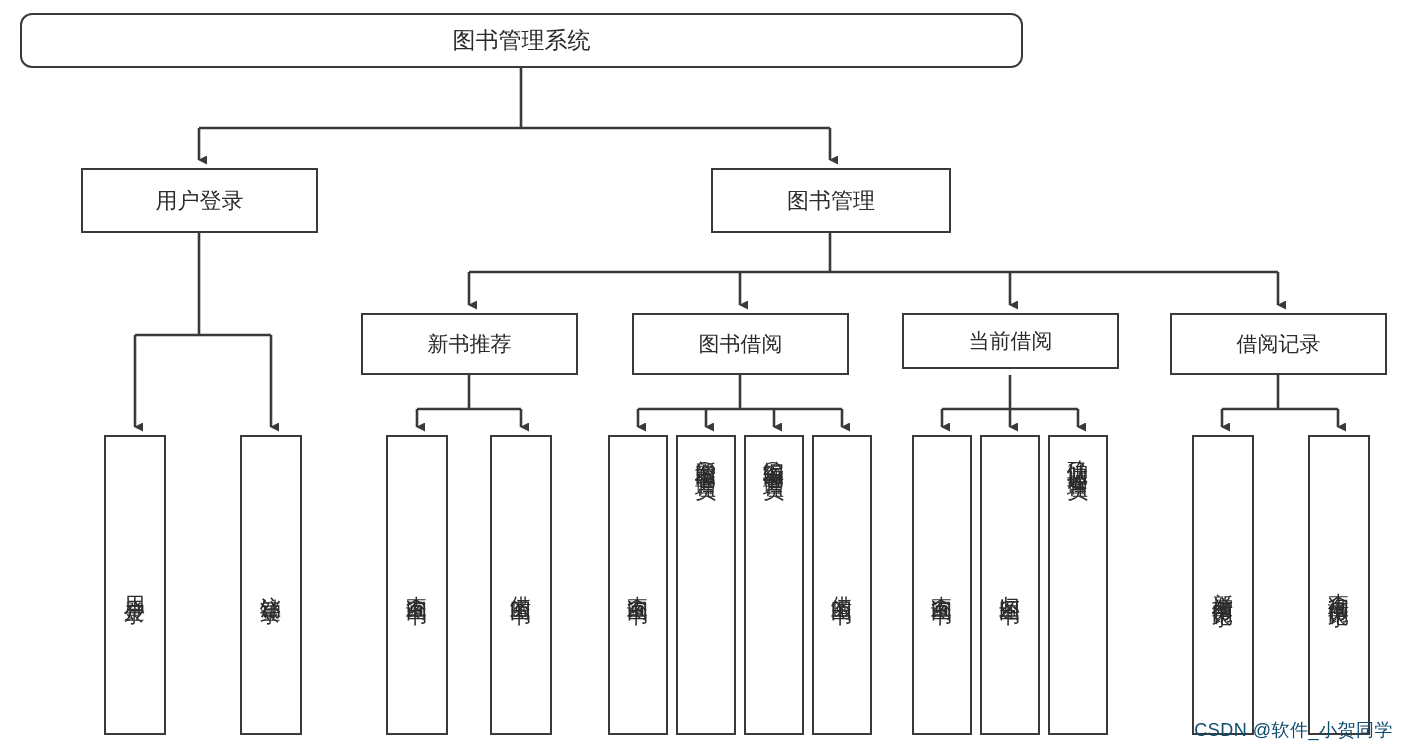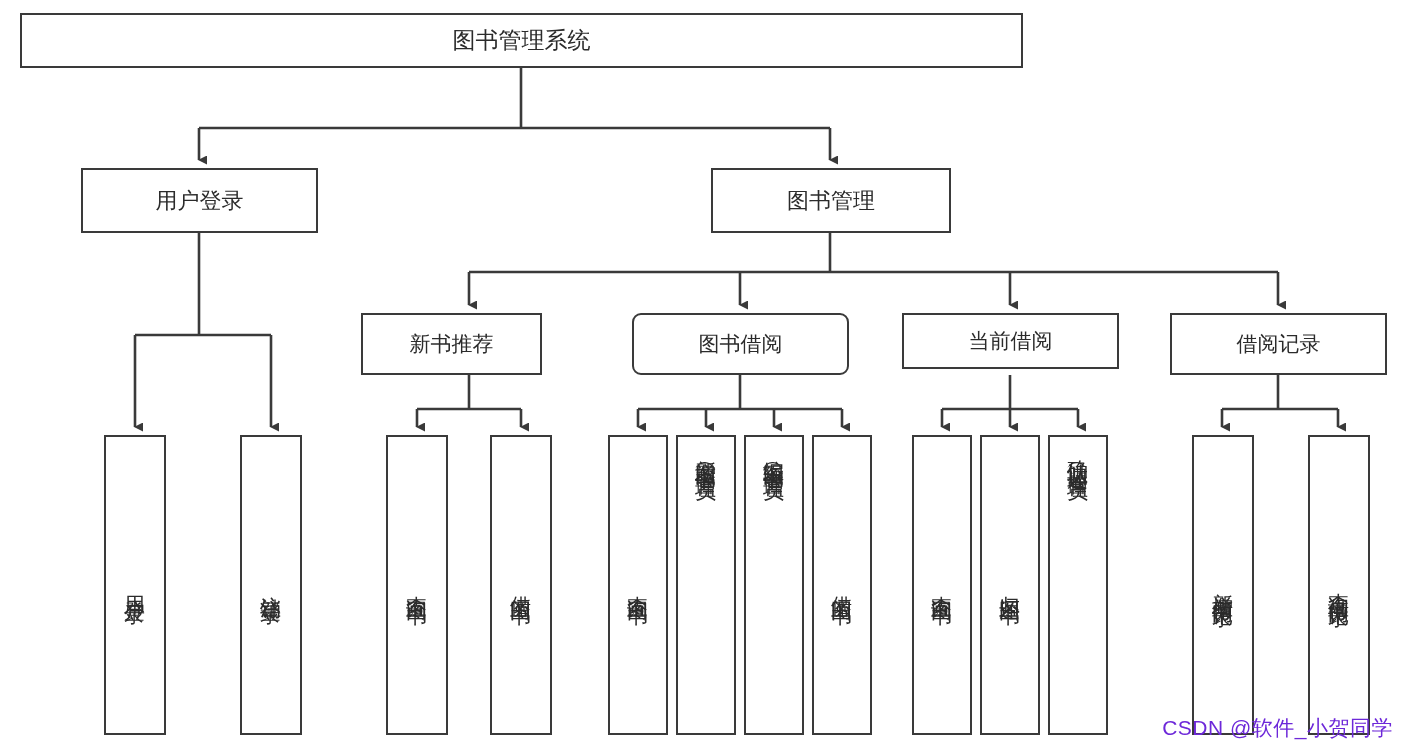--- a/index.html
+++ b/index.html
@@ -62,22 +62,22 @@
     white-space: nowrap;
   }
   .node.leaf.center {
     align-items: center;
     padding-top: 0;
   }
   .watermark {
     position: absolute;
     right: 12px;
     bottom: 5px;
-    font-size: 21px;
-    color: #6d28d9;
+    font-size: 18px;
+    color: #0c4a6e;
     letter-spacing: 0.5px;
     z-index: 3;
     white-space: nowrap;
   }
 </style>
 </head>
 <body>
 
 <div id="canvas">
 
@@ -124,35 +124,35 @@
       <path d="M1010,409 L1010,427" marker-end="url(#arr)"></path>
       <path d="M1078,409 L1078,427" marker-end="url(#arr)"></path>
 
       <path d="M1278,375 L1278,409"></path>
       <path d="M1222,409 L1338,409"></path>
       <path d="M1222,409 L1222,427" marker-end="url(#arr)"></path>
       <path d="M1338,409 L1338,427" marker-end="url(#arr)"></path>
     </g>
   </svg>
 
-  <div class="node root" style="left:20px; top:13px; width:1003px; height:55px;">
+  <div class="node root" style="left:20px; top:13px; width:1003px; height:55px;border-radius:12px;">
     <span class="label">图书管理系统</span>
   </div>
 
   <div class="node lvl2" style="left:81px; top:168px; width:237px; height:65px;">
     <span class="label">用户登录</span>
   </div>
   <div class="node lvl2" style="left:711px; top:168px; width:240px; height:65px;">
     <span class="label">图书管理</span>
   </div>
 
-  <div class="node lvl3" style="left:361px; top:313px; width:181px; height:62px;">
+  <div class="node lvl3" style="left:361px; top:313px; width:217px; height:62px;">
     <span class="label">新书推荐</span>
   </div>
-  <div class="node lvl3" style="left:632px; top:313px; width:217px; height:62px;border-radius:9px;">
+  <div class="node lvl3" style="left:632px; top:313px; width:217px; height:62px;">
     <span class="label">图书借阅</span>
   </div>
   <div class="node lvl3" style="left:902px; top:313px; width:217px; height:56px;">
     <span class="label">当前借阅</span>
   </div>
   <div class="node lvl3" style="left:1170px; top:313px; width:217px; height:62px;">
     <span class="label">借阅记录</span>
   </div>
 
   <div class="node leaf center" style="left:104px; top:435px; width:62px; height:300px;">

